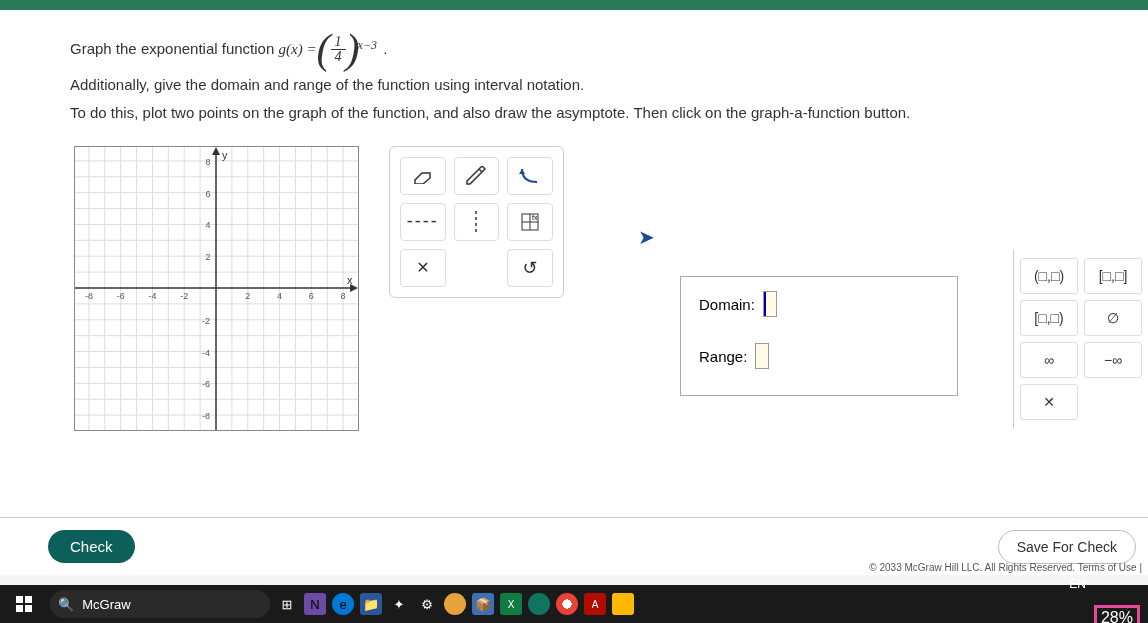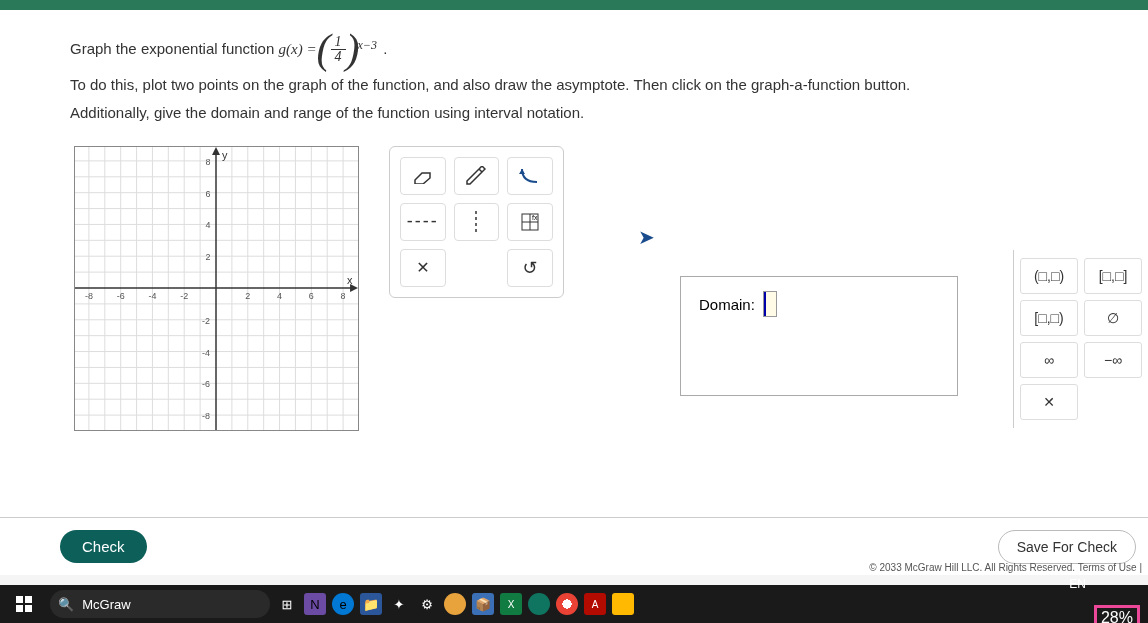--- a/index.html
+++ b/index.html
@@ -19,21 +19,21 @@
 .tools { width: 175px; border: 1px solid #ccc; border-radius: 6px; padding: 10px; background: #fff; display: grid; grid-template-columns: 1fr 1fr 1fr; gap: 8px; }
 .tool-btn { height: 38px; border: 1px solid #ddd; border-radius: 4px; background: #fff; display: flex; align-items: center; justify-content: center; cursor: pointer; font-size: 18px; color: #333; }
 .cursor-ico { position: absolute; left: 638px; top: 215px; color: #1a4b8c; font-size: 20px; }
 .dr-panel { position: absolute; left: 680px; top: 266px; width: 278px; height: 120px; border: 1px solid #aaa; background: #fff; padding: 14px 18px; font-size: 15px; }
 .dr-row { display: flex; align-items: center; margin-bottom: 26px; }
 .dr-row span { margin-right: 8px; }
 .dr-field { width: 14px; height: 26px; border: 1px solid #999; background: #fffbe6; display: inline-block; }
 .dr-field.cursor { box-shadow: inset 2px 0 0 #00a; }
 .sym-panel { position: absolute; right: 0; top: 240px; width: 135px; border-left: 1px solid #ccc; background: #fff; padding: 8px 6px; display: grid; grid-template-columns: 1fr 1fr; gap: 6px; }
 .sym-btn { height: 36px; border: 1px solid #ddd; border-radius: 3px; background: #fff; display: flex; align-items: center; justify-content: center; font-size: 14px; cursor: pointer; color: #333; }
-.bottom { position: absolute; left: 0; right: 0; bottom: 48px; height: 58px; border-top: 1px solid #ccc; background: #fff; display: flex; align-items: center; padding: 0 28px 0 60px; }
+.bottom { position: absolute; left: 0; right: 0; bottom: 48px; height: 58px; border-top: 1px solid #ccc; background: #fff; display: flex; align-items: center; padding: 0 28px 0 48px; }
 .check-btn { background: #0d5f5a; color: #fff; border: none; border-radius: 18px; padding: 8px 22px; font-size: 15px; cursor: pointer; }
 .save-btn { position: absolute; right: 12px; top: 12px; background: #fff; border: 1px solid #bbb; border-radius: 18px; padding: 8px 18px; font-size: 14px; cursor: pointer; color: #333; }
 .copyright { position: absolute; right: 6px; bottom: 2px; font-size: 10px; color: #555; }
 .taskbar { position: absolute; left: 0; right: 0; bottom: 0; height: 38px; background: #1a1a1a; display: flex; align-items: center; padding: 0 8px; gap: 6px; }
 .tb-item { height: 28px; display: flex; align-items: center; justify-content: center; color: #fff; font-size: 13px; padding: 0 8px; border-radius: 2px; }
 .tb-search { background: #2a2a2a; width: 220px; justify-content: flex-start; gap: 8px; border-radius: 14px; margin-left: 4px; }
 .tb-ico { width: 22px; height: 22px; border-radius: 3px; display: flex; align-items: center; justify-content: center; font-size: 13px; }
 .tb-right { margin-left: auto; display: flex; align-items: flex-start; gap: 8px; color: #fff; font-size: 12px; }
 .battery { border: 3px solid #ec4899; padding: 1px 4px; font-size: 16px; margin-top: 28px; }
 </style>
@@ -52,22 +52,22 @@
         <span class="paren">(</span>
         <span class="frac">
           <span class="num">1</span>
           <span class="den">4</span>
         </span>
         <span class="paren">)</span>
         <span class="exp">x−3</span>
       </span>
       <span> .</span>
     </div>
+    <div>Additionally, give the domain and range of the function using interval notation.</div>
     <div>To do this, plot two points on the graph of the function, and also draw the asymptote. Then click on the graph-a-function button.</div>
-    <div>Additionally, give the domain and range of the function using interval notation.</div>
   </div>
 
   <div class="work-area">
     <div class="graph-panel">
       <svg viewBox="0 0 285 285">
         <g stroke="#ddd" stroke-width="1">
           <line x1="0" y1="14" x2="285" y2="14"></line>
             <line x1="0" y1="30" x2="285" y2="30"></line>
             <line x1="0" y1="46" x2="285" y2="46"></line>
             <line x1="0" y1="62" x2="285" y2="62"></line>
@@ -166,20 +166,24 @@
     </div>
   </div>
 
   <div class="cursor-ico">➤</div>
 
   <div class="dr-panel">
     <div class="dr-row">
       <span>Domain:</span>
       <span class="dr-field cursor"></span>
     </div>
+    <div class="dr-row">
+      <span>Range:</span>
+      <span class="dr-field"></span>
+    </div>
   </div>
 
   <div class="sym-panel">
     <div class="sym-btn">(□,□)</div>
     <div class="sym-btn">[□,□]</div>
     <div class="sym-btn">[□,□)</div>
     <div class="sym-btn">∅</div>
     <div class="sym-btn">∞</div>
     <div class="sym-btn">−∞</div>
     <div class="sym-btn">✕</div>

